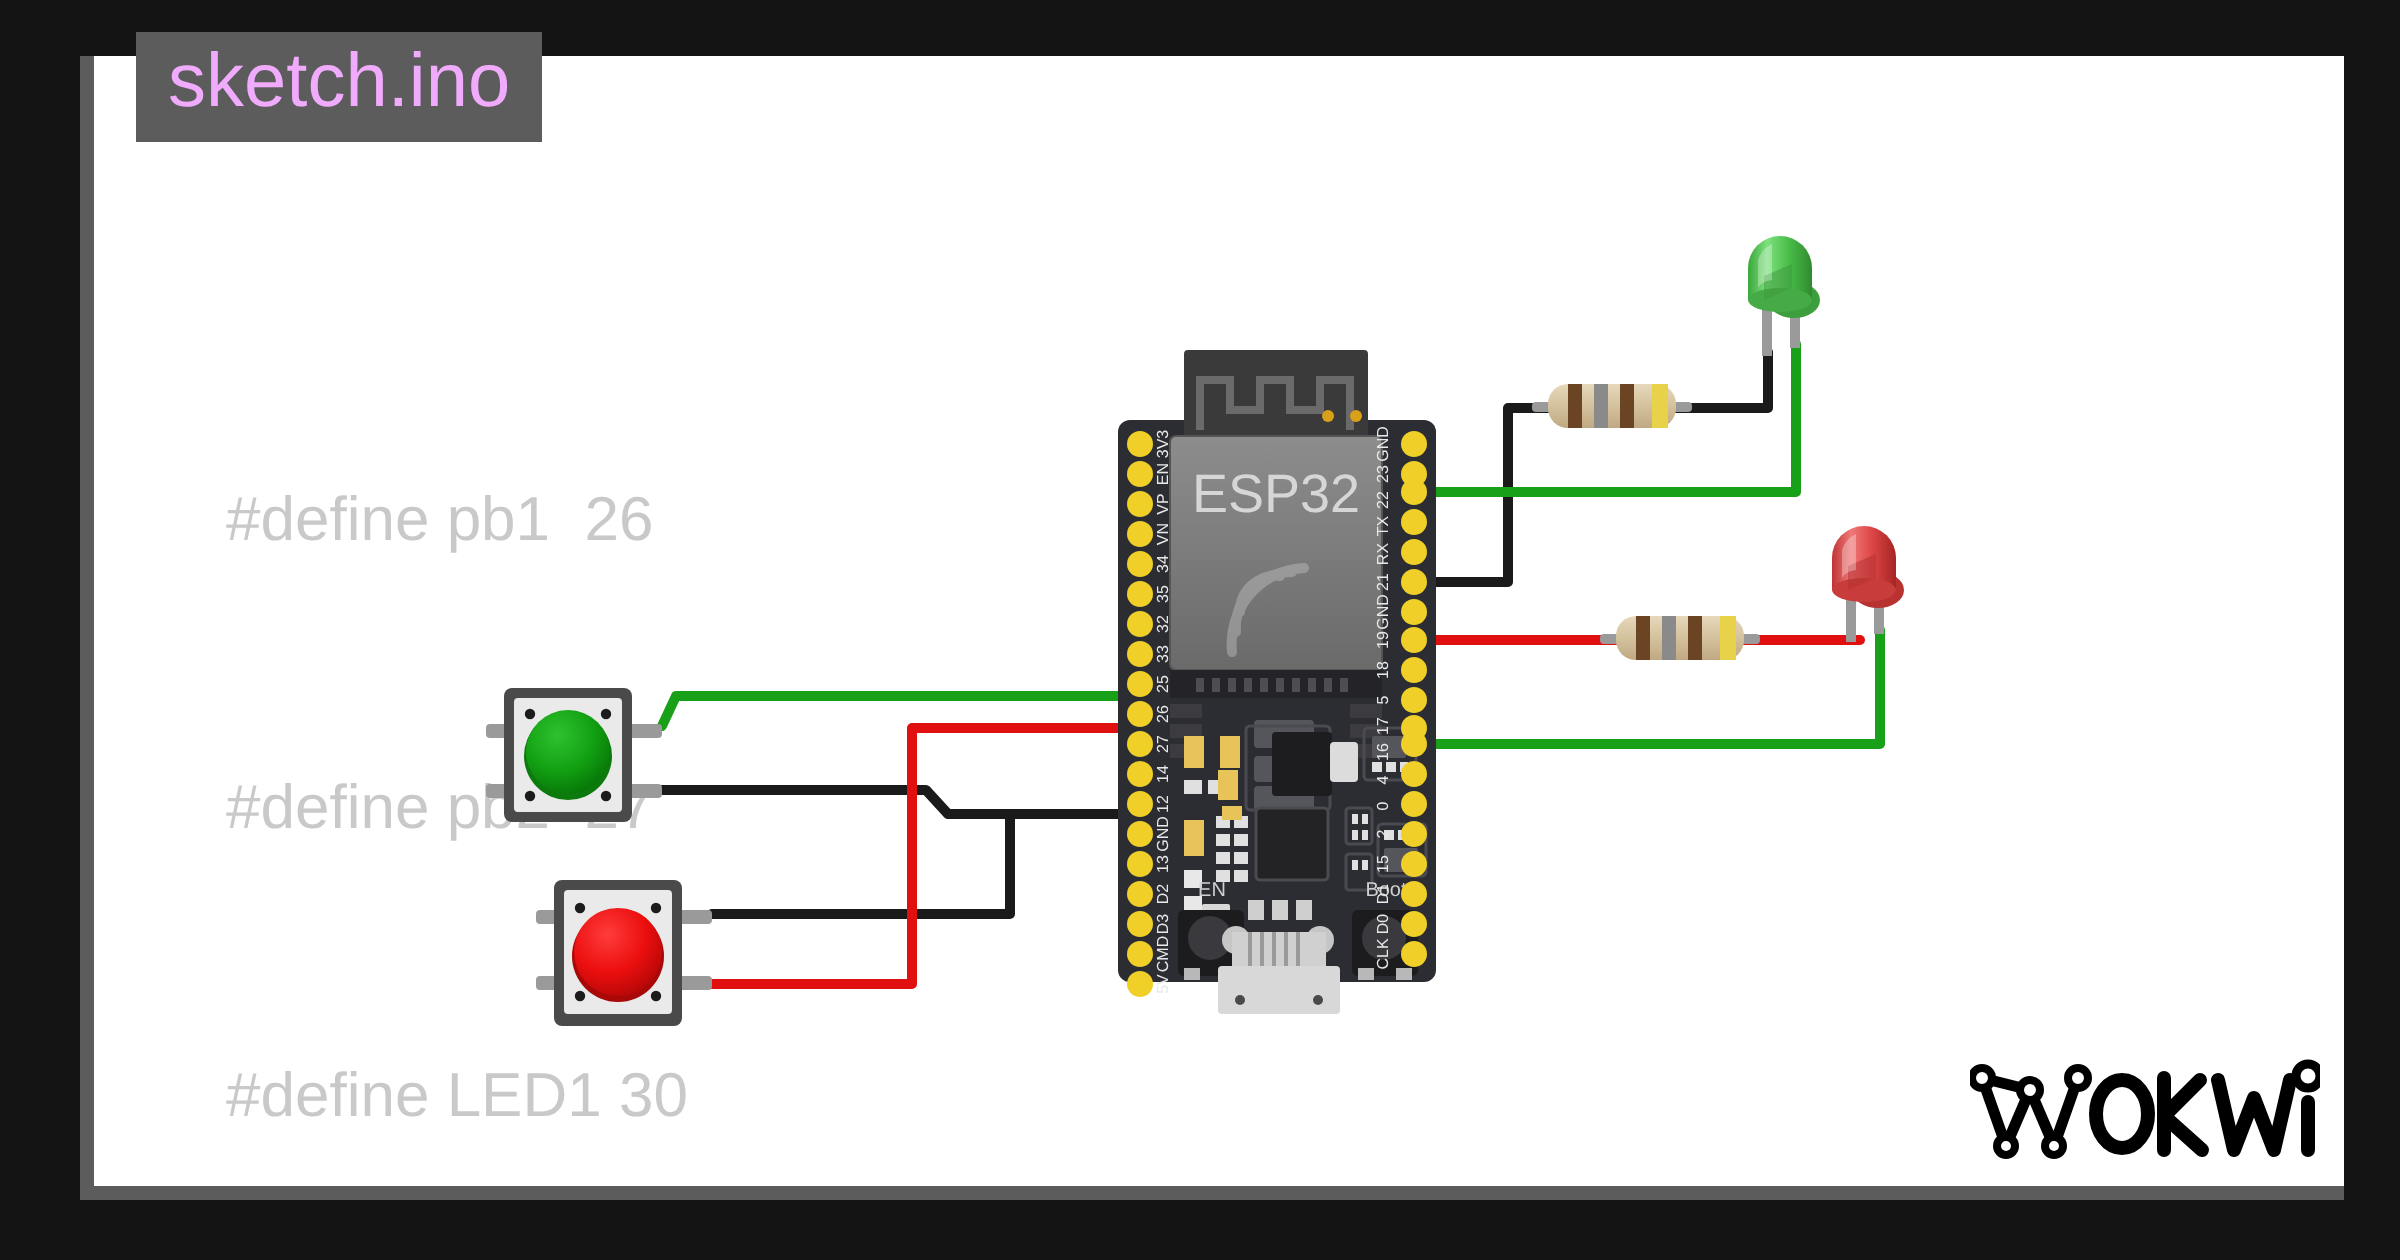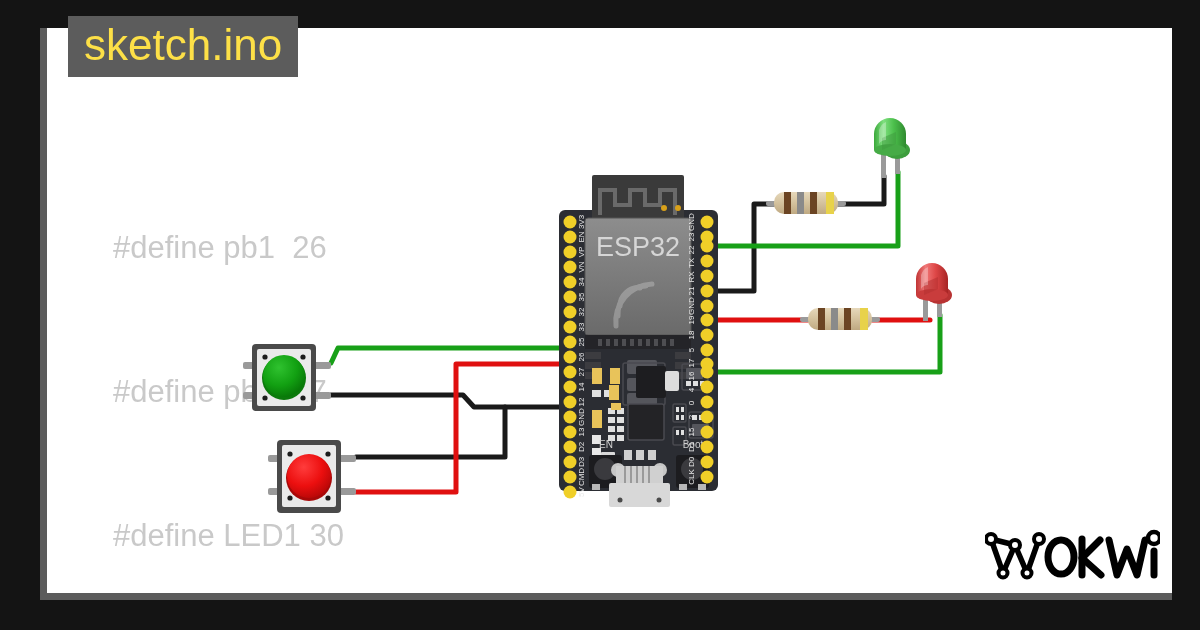--- a/index.html
+++ b/index.html
@@ -34,22 +34,22 @@
     height: 565px;
     background: #ffffff;
   }
   
   .file-tab {
     position: absolute;
     left: 68px;
     top: 16px;
     padding: 6px 16px 9px 16px;
     background: #5c5c5c;
-    color: #fde047;
-    font-size: 44px;
+    color: #f0abfc;
+    font-size: 38px;
     line-height: 1.05;
     font-family: "Liberation Sans", sans-serif;
     letter-spacing: 0px;
     z-index: 40;
   }
   
   .code {
     position: absolute;
     left: 66px;
     top: 100px;
@@ -60,21 +60,21 @@
     font-family: "Liberation Sans", sans-serif;
     white-space: pre;
     z-index: 2;
     pointer-events: none;
   }
   .code .line { height: 48px; }
   
   .code-clip {
     position: absolute;
     left: 47px;
-    top: 28px;
+    top: 40px;
     width: 1125px;
     height: 565px;
     overflow: hidden;
     z-index: 2;
   }
 
   
   .diagram {
     position: absolute;
     left: 0; top: 0;

